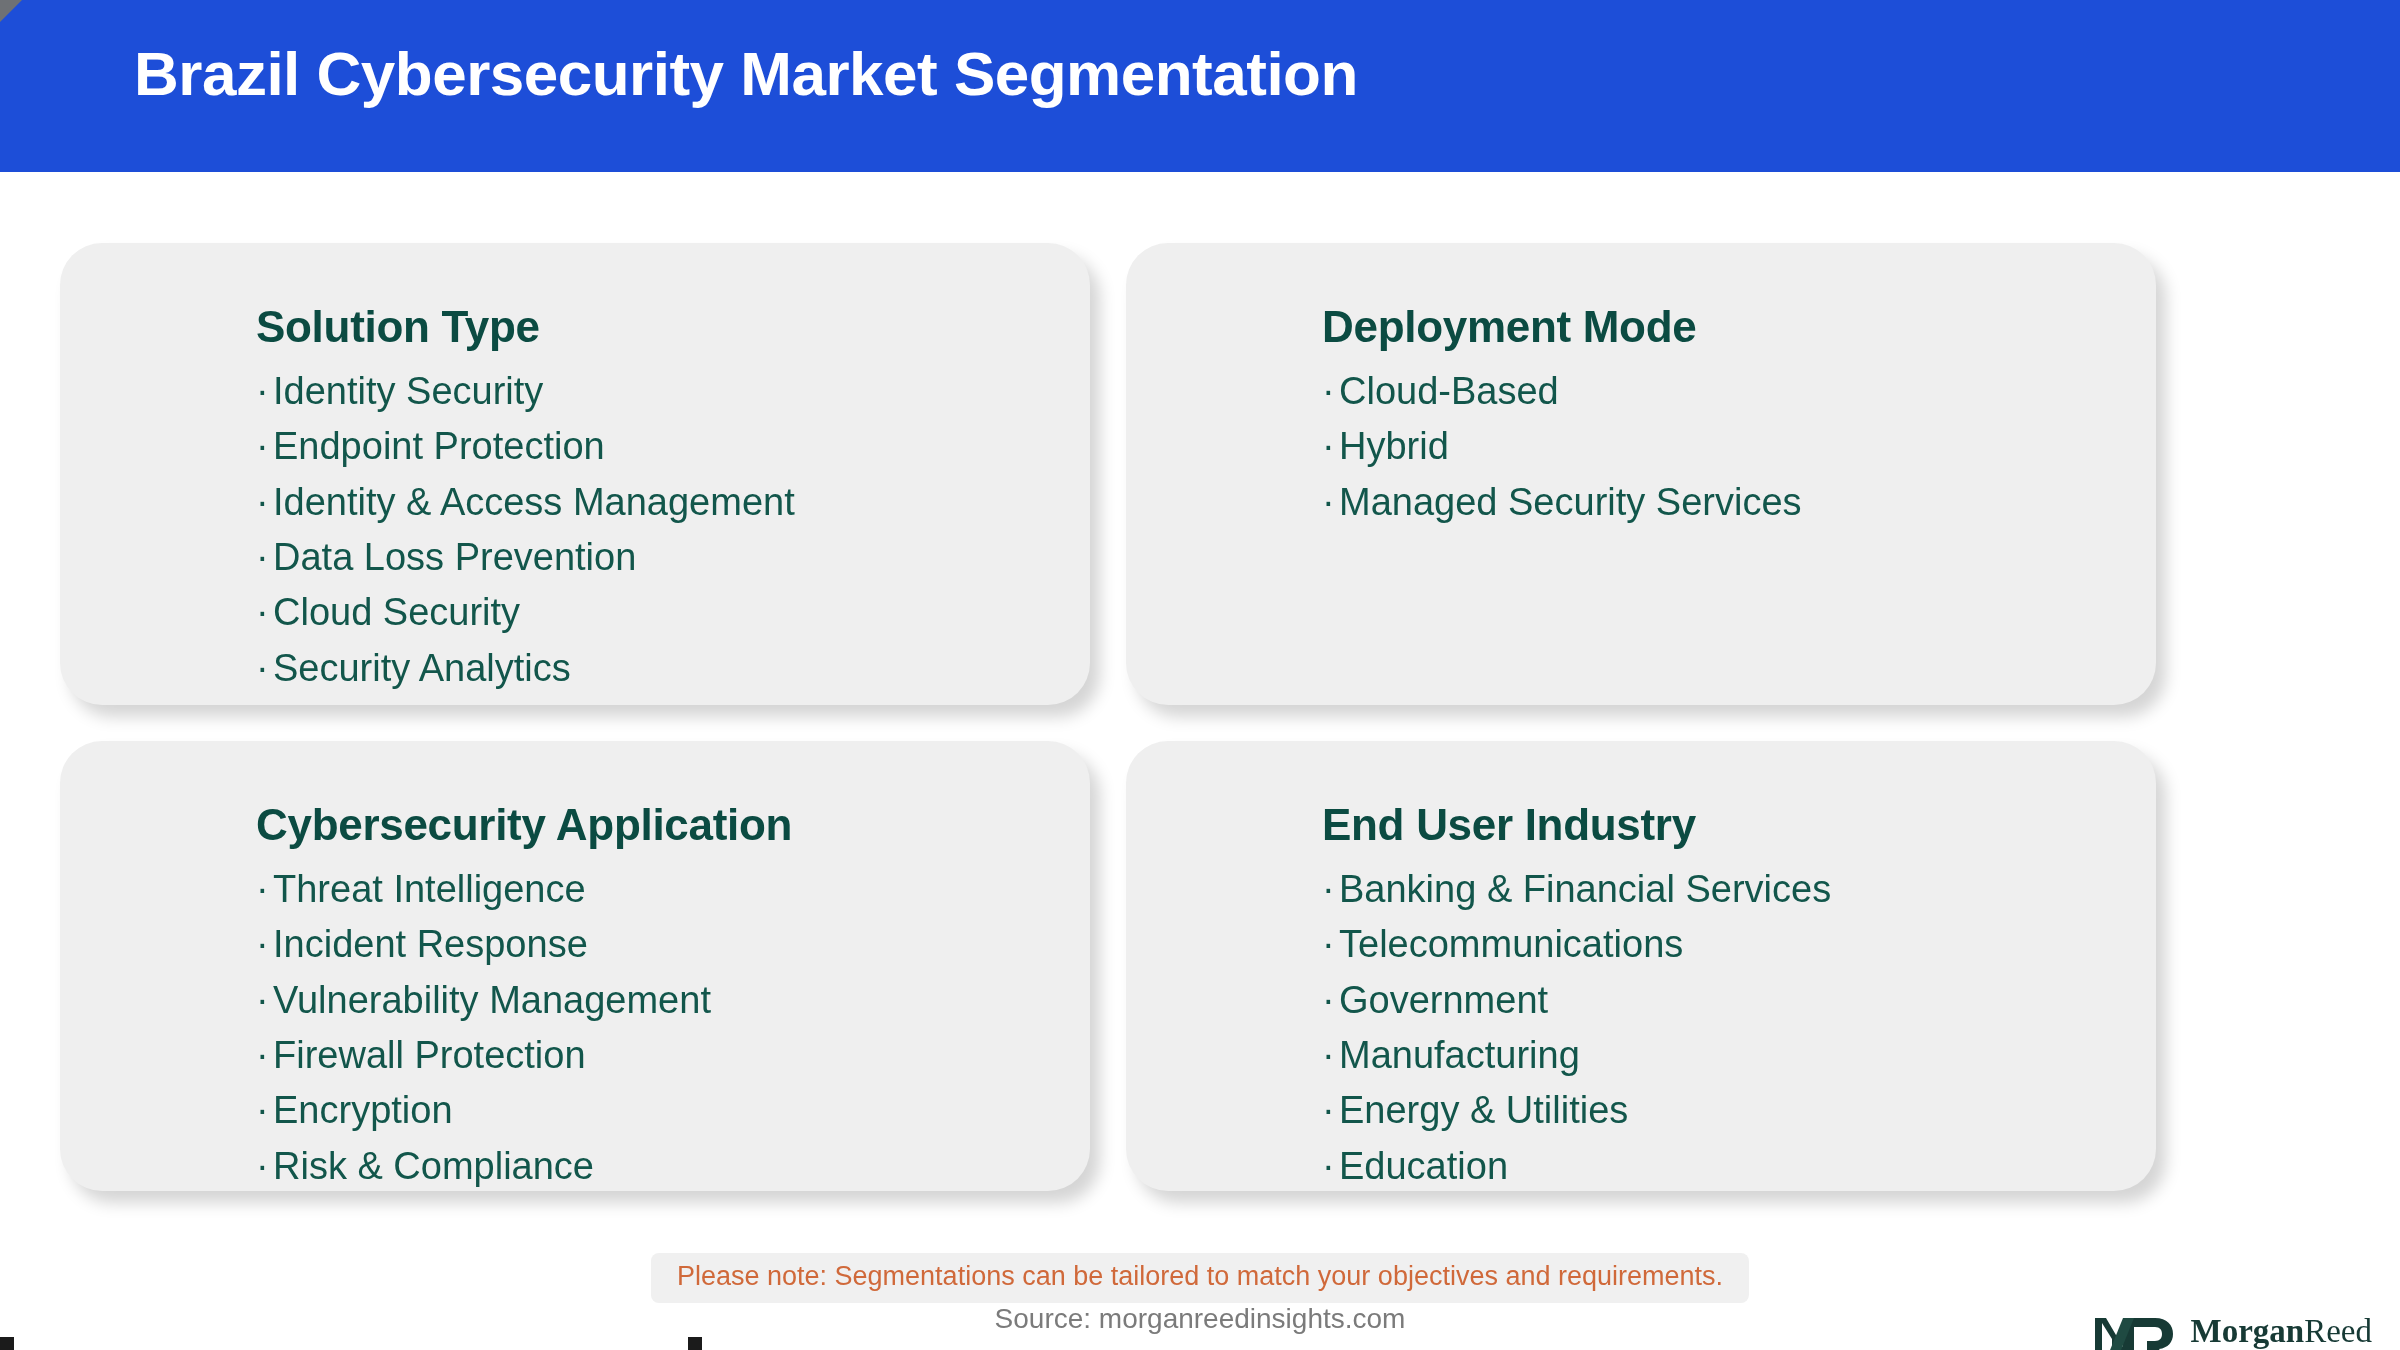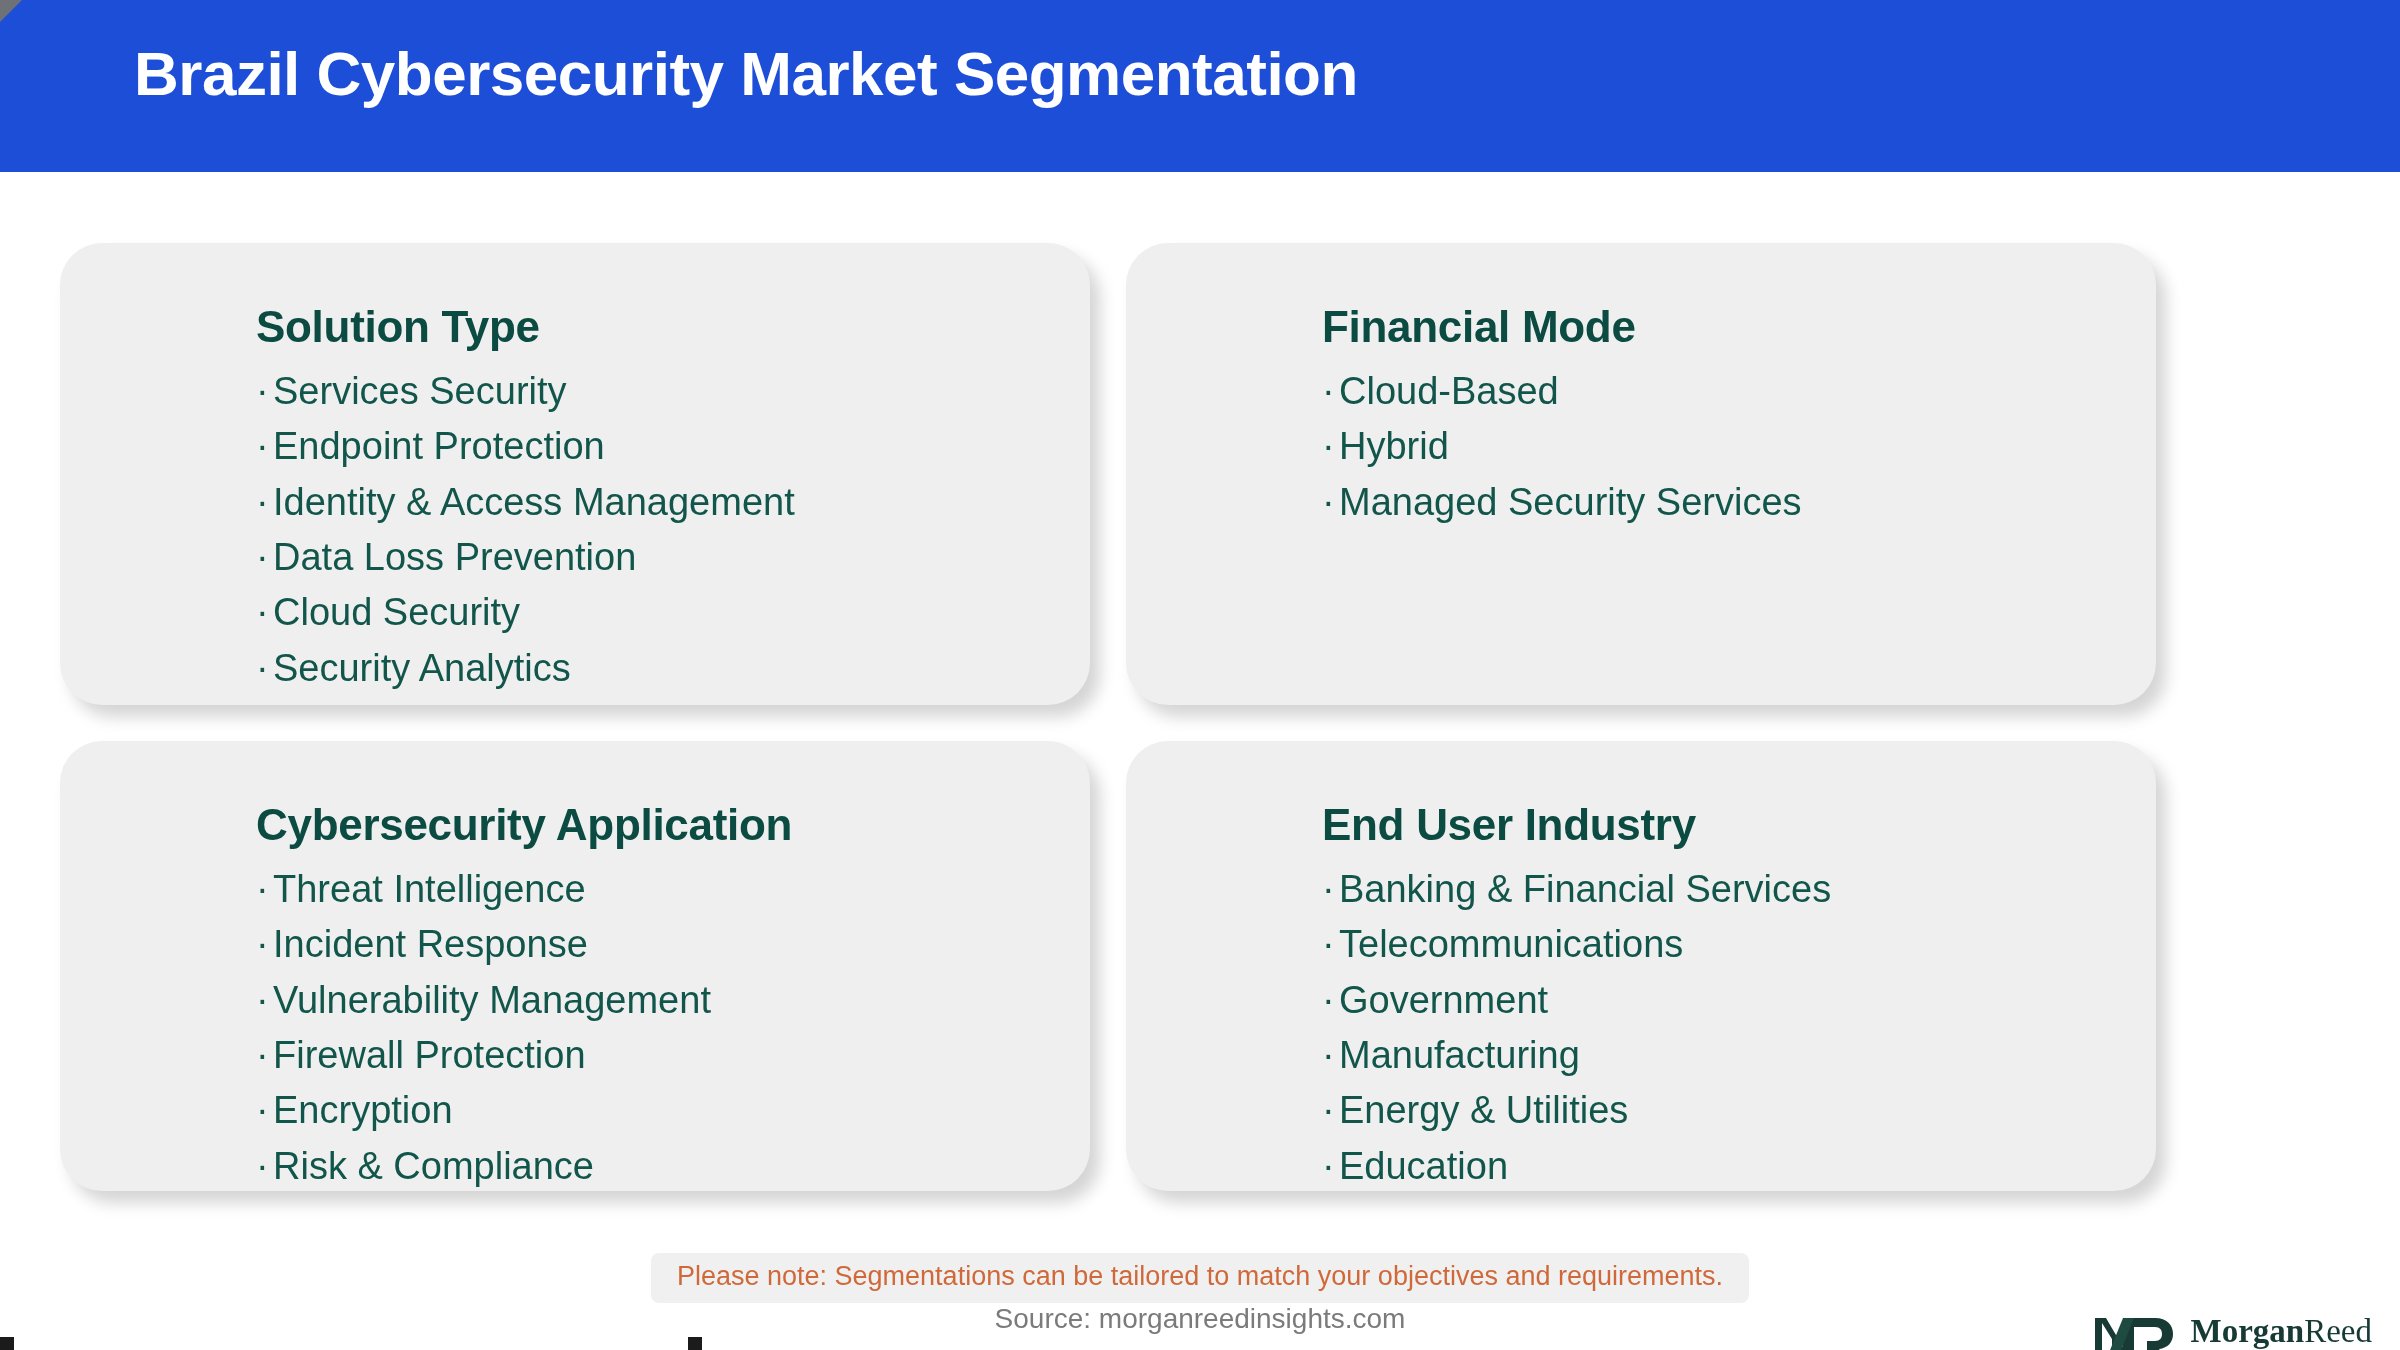--- a/index.html
+++ b/index.html
@@ -188,33 +188,33 @@
     <div class="header-title">Brazil Cybersecurity Market Segmentation</div>
   </div>
   <div class="corner-notch"></div>
 
   <div class="grid">
 
     <div class="card">
       <div class="card-inner">
         <div class="card-title">Solution Type</div>
         <ul class="card-list">
-          <li><span class="bullet-dot">·</span><span>Services Security</span></li>
+          <li><span class="bullet-dot">·</span><span>Identity Security</span></li>
           <li><span class="bullet-dot">·</span><span>Endpoint Protection</span></li>
           <li><span class="bullet-dot">·</span><span>Identity &amp; Access Management</span></li>
           <li><span class="bullet-dot">·</span><span>Data Loss Prevention</span></li>
           <li><span class="bullet-dot">·</span><span>Cloud Security</span></li>
           <li><span class="bullet-dot">·</span><span>Security Analytics</span></li>
         </ul>
       </div>
     </div>
 
     <div class="card">
       <div class="card-inner">
-        <div class="card-title">Financial Mode</div>
+        <div class="card-title">Deployment Mode</div>
         <ul class="card-list">
           <li><span class="bullet-dot">·</span><span>Cloud-Based</span></li>
           <li><span class="bullet-dot">·</span><span>Hybrid</span></li>
           <li><span class="bullet-dot">·</span><span>Managed Security Services</span></li>
         </ul>
       </div>
     </div>
 
     <div class="card">
       <div class="card-inner">

